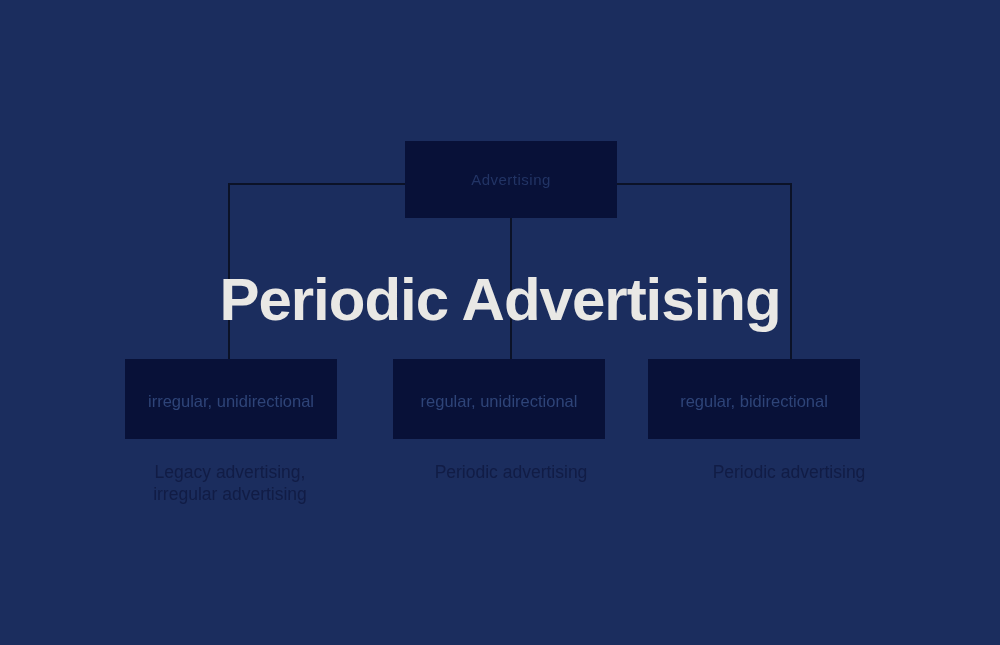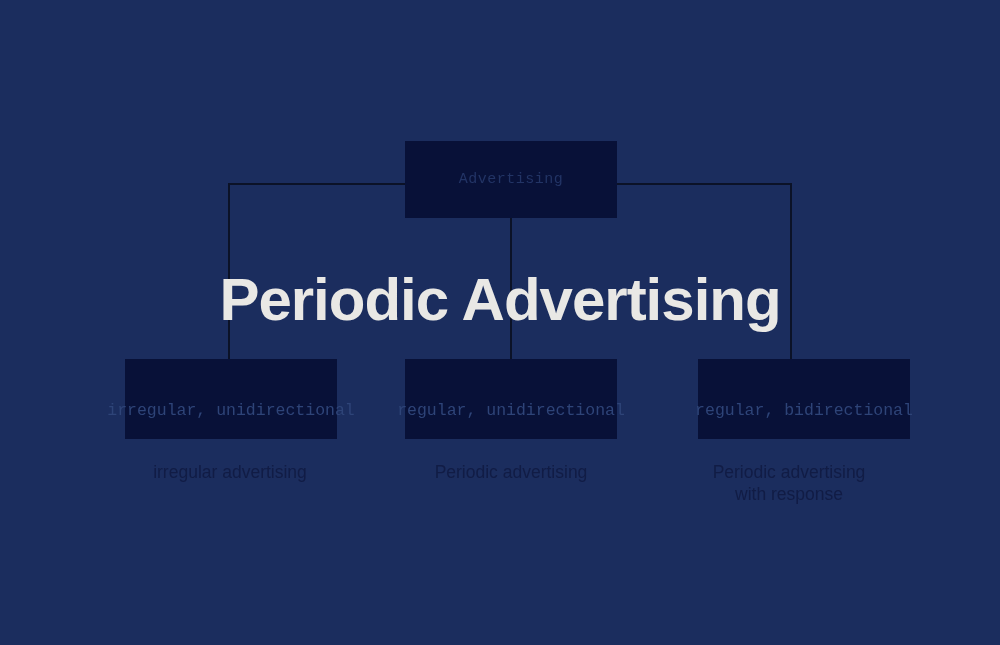--- a/index.html
+++ b/index.html
@@ -16,40 +16,39 @@
   .conn-h     { left: 229px; top: 183px; width: 562px; height: 2px; }
   .conn-v-l   { left: 228px; top: 183px; width: 2px; height: 177px; }
   .conn-v-m   { left: 510px; top: 218px; width: 2px; height: 142px; }
   .conn-v-r   { left: 790px; top: 183px; width: 2px; height: 177px; }
   
   .node {
     position: absolute;
     width: 212px;
     background: #081138;
     z-index: 2;
-    font-family: Liberation Mono, monospace;
   }
   .node-root {
     left: 405px; top: 141px; height: 77px;
     display: flex; align-items: center; justify-content: center;
   }
   .node-root .node-label {
     color: #223465; font-size: 15px; letter-spacing: .5px;
   }
   .node-child {
     top: 359px; height: 80px;
     display: flex; align-items: flex-start; justify-content: center;
   }
   .node-child .node-label {
-    margin-top: 42px;
+    margin-top: 33px;
     color: #2e4478; font-size: 16.5px; white-space: nowrap;
   }
   .node-c1 { left: 125px; }
-  .node-c2 { left: 405px; }
-  .node-c3 { left: 698px; }
+  .node-c2 { left: 393px; }
+  .node-c3 { left: 648px; }
   
   .caption {
     position: absolute;
     top: 461px;
     width: 260px;
     text-align: center;
     color: #111c45;
     font-size: 17.5px;
     line-height: 22px;
     z-index: 2;
@@ -89,28 +88,28 @@
     <span class="node-label">irregular, unidirectional</span>
   </div>
   <div class="node node-child node-c2">
     <span class="node-label">regular, unidirectional</span>
   </div>
   <div class="node node-child node-c3">
     <span class="node-label">regular, bidirectional</span>
   </div>
 
   <div class="caption cap-1">
+    <div>Legacy advertising,</div>
     <div>irregular advertising</div>
   </div>
   <div class="caption cap-2">
     <div>Periodic advertising</div>
     <div></div>
   </div>
   <div class="caption cap-3">
     <div>Periodic advertising</div>
-    <div>with response</div>
   </div>
 
   <div class="overlay-title">
     <div>Periodic Advertising</div>
   </div>
 
 </div>
 
 </body></html>

